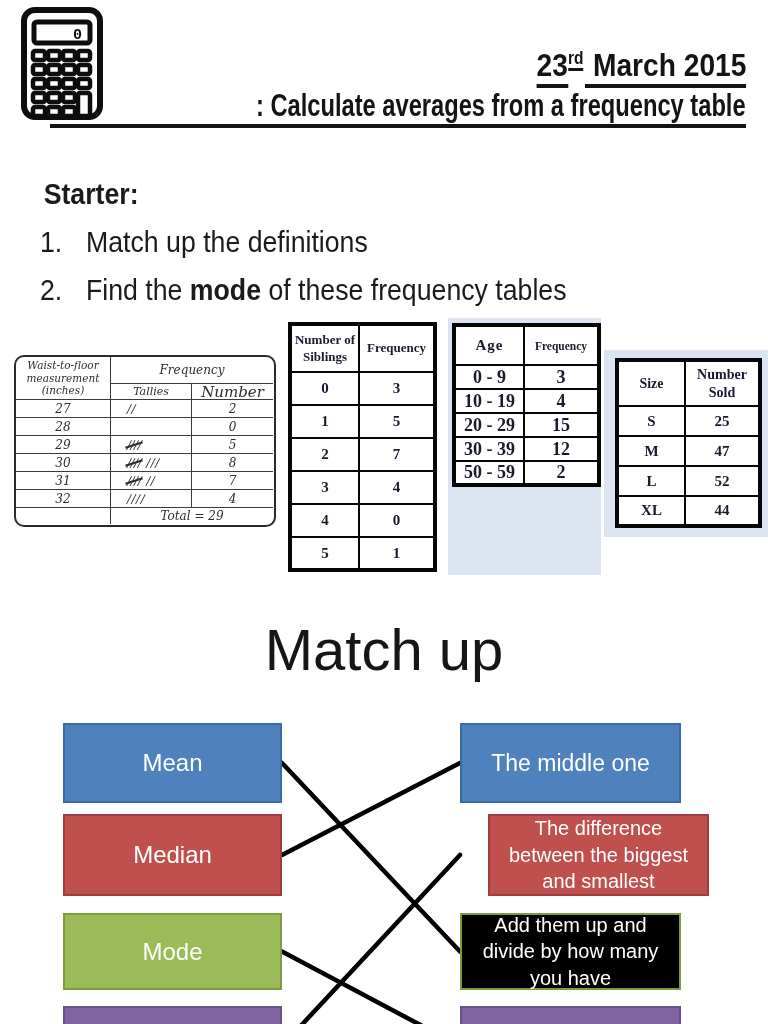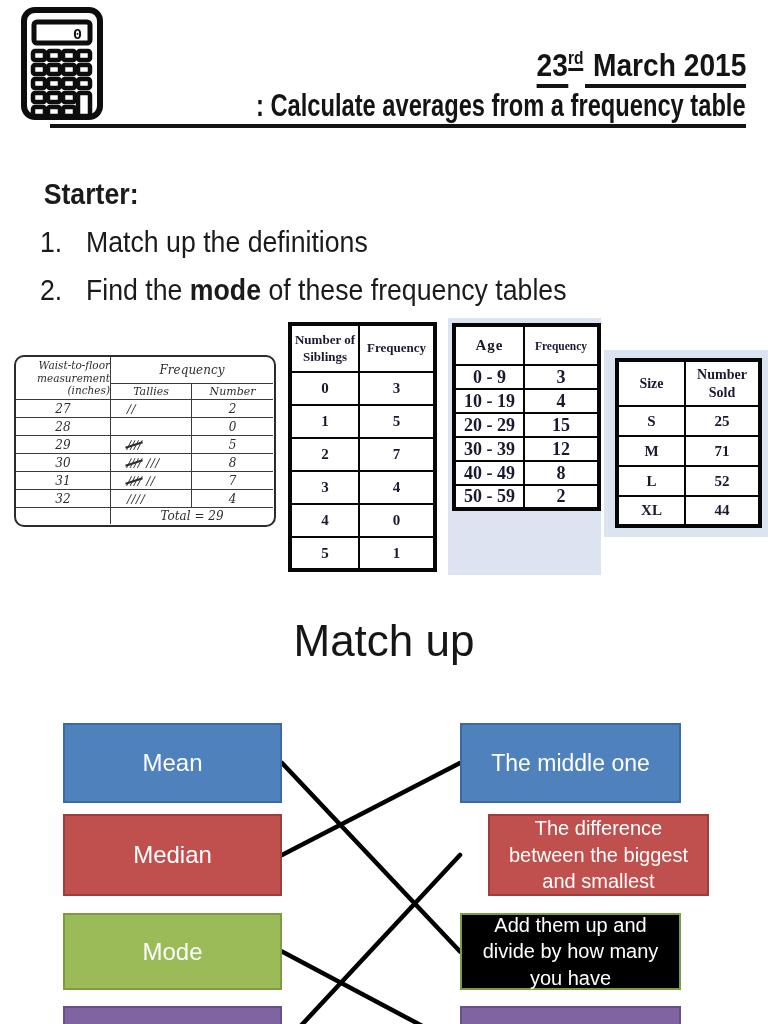--- a/index.html
+++ b/index.html
@@ -44,24 +44,24 @@
   .waist {
     position:absolute; left:14px; top:355px; width:262px; height:172px;
     border:2.5px solid #2b2b2b; border-radius:10px; background:#fff;
     display:grid; grid-template-columns:95px 81px 81px;
     grid-template-rows:27px 16px repeat(6,18px) 16px;
     font-family:"DejaVu Serif", serif; font-style:italic;
     font-size:12px; color:#2d2d2d; overflow:hidden;
   }
   .wt-cell { display:flex; align-items:center; justify-content:center; }
   .wt-h { grid-row:1/3; grid-column:1; border-right:1.6px solid #3a3a3a; border-bottom:1.6px solid #3a3a3a;
-          font-size:10.5px; line-height:1.2; text-align:right;font-style:italic; }
+          font-size:10.5px; line-height:1.2; text-align:center;font-style:italic; }
   .wt-freq { grid-row:1; grid-column:2/4; border-bottom:1.6px solid #3a3a3a; }
   .wt-sub-t { grid-row:2; grid-column:2; border-right:1.6px solid #3a3a3a; border-bottom:1.6px solid #3a3a3a; font-size:11px; }
-  .wt-sub-n { grid-row:2; grid-column:3; border-bottom:1.6px solid #3a3a3a; font-size:11px; }
+  .wt-sub-n { grid-row:2; grid-column:3; border-bottom:1.6px solid #3a3a3a; font-size:15px; }
   .wt-val   { border-right:1.6px solid #3a3a3a; border-bottom:1.6px solid #3a3a3a; }
   .wt-tally { border-right:1.6px solid #3a3a3a; border-bottom:1.6px solid #3a3a3a; justify-content:flex-start; padding-left:16px; }
   .wt-num   { border-bottom:1.6px solid #3a3a3a; }
   .wt-total-empty { grid-row:9; grid-column:1; border-right:1.6px solid #3a3a3a; }
   .wt-total { grid-row:9; grid-column:2/4; }
   .t5 { position:relative; display:inline-block; letter-spacing:-0.5px; margin-right:5px; }
   .t5::after { content:""; position:absolute; left:-2px; right:-2px; top:48%; height:1.7px;
                background:#2d2d2d; transform:rotate(-18deg); }
   .t1 { letter-spacing:0.5px; }
 
@@ -82,21 +82,21 @@
   .sizet { left:615px; top:358px; width:143px; }
   .sizet th { height:46px; font-size:14px; line-height:1.25; }
   .sizet td { height:30px; font-size:15px; }
   .backdrop { position:absolute; background:#dbe4f0; }
   .bd-age { left:448px; top:318px; width:153px; height:257px; }
   .bd-size { left:604px; top:350px; width:164px; height:187px; }
 
   
   .match-heading {
     position:absolute; left:0; right:0; top:616px; text-align:center;
-    font-size:44px; font-weight:400; color:#161616;
+    font-size:58px; font-weight:400; color:#161616;
   }
   .mbox {
     position:absolute; display:flex; align-items:center; justify-content:center;
     text-align:center; color:#ffffff; border:2px solid transparent;
     font-size:20px; line-height:1.32; padding:0 16px;
   }
   .mbox.big { font-size:24px; }
   .mbox.r-big { font-size:23px; }
   #lines { position:absolute; left:0; top:0; width:768px; height:1024px; pointer-events:none; }
 </style>
@@ -250,24 +250,20 @@
         </tr>
         <tr>
           <td>20 - 29</td>
           <td>15</td>
         </tr>
         <tr>
           <td>30 - 39</td>
           <td>12</td>
         </tr>
         <tr>
-          <td>40 - 49</td>
-          <td>8</td>
-        </tr>
-        <tr>
           <td>50 - 59</td>
           <td>2</td>
         </tr>
       </tbody>
   </table>
 
   <div class="backdrop bd-size"></div>
   <table class="ptable sizet">
     <colgroup>
         <col style="width:68px">
@@ -279,21 +275,21 @@
       <th>Number Sold</th>
     </tr>
       </thead>
     <tbody>
         <tr>
           <td>S</td>
           <td>25</td>
         </tr>
         <tr>
           <td>M</td>
-          <td>71</td>
+          <td>47</td>
         </tr>
         <tr>
           <td>L</td>
           <td>52</td>
         </tr>
         <tr>
           <td>XL</td>
           <td>44</td>
         </tr>
       </tbody>

